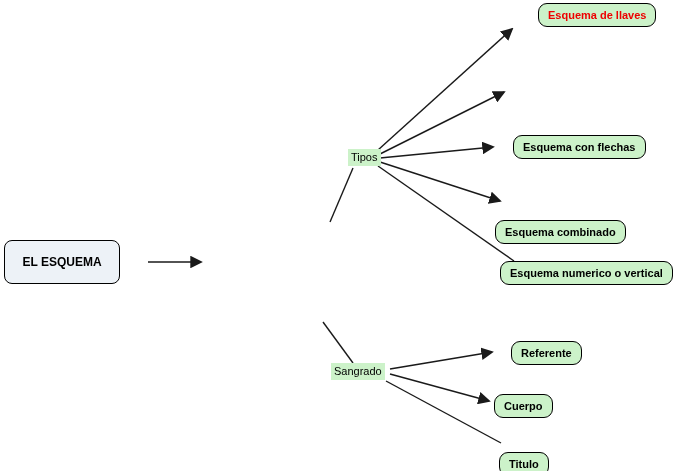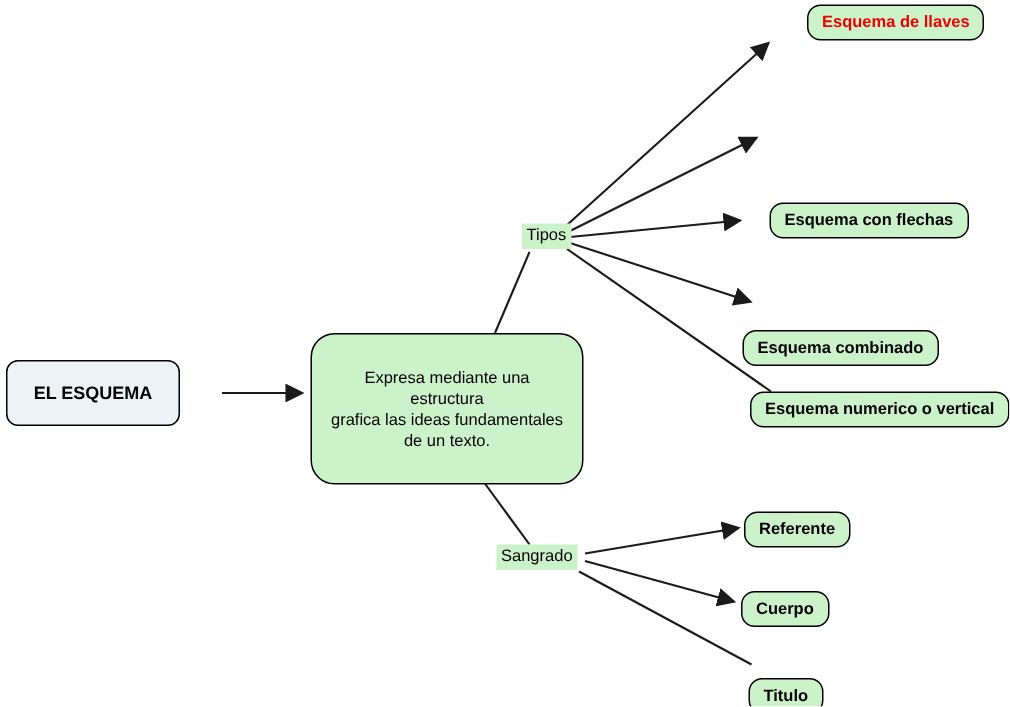--- a/index.html
+++ b/index.html
@@ -50,38 +50,33 @@
     <line x1="380" y1="158" x2="493" y2="147" stroke="#1a1a1a" stroke-width="1.4" marker-end="url(#arrow)"></line>
     <line x1="380" y1="162" x2="500" y2="201" stroke="#1a1a1a" stroke-width="1.4" marker-end="url(#arrow)"></line>
     <line x1="378" y1="166" x2="514" y2="261" stroke="#1a1a1a" stroke-width="1.4"></line>
     <line x1="390" y1="369" x2="492" y2="352" stroke="#1a1a1a" stroke-width="1.4" marker-end="url(#arrow)"></line>
     <line x1="390" y1="374" x2="489" y2="401" stroke="#1a1a1a" stroke-width="1.4" marker-end="url(#arrow)"></line>
     <line x1="386" y1="381" x2="501" y2="443" stroke="#1a1a1a" stroke-width="1.4"></line>
   </svg>
 
   <div class="node node-root" style="left:4px;top:240px;">EL ESQUEMA</div>
 
-  <div class="node node-def" style="left:207px;top:222px;">
-    <span>Expresa mediante una estructura</span>
-    <span>grafica las ideas fundamentales</span>
-    <span>de un texto.</span>
-  </div>
 
   <div class="label" style="left:348px;top:149px;">Tipos</div>
 
   <div class="label" style="left:331px;top:363px;">Sangrado</div>
 
   <div class="node red-text" style="left:509px;top:3px;margin-left:29px;">Esquema de llaves</div>
 
 
   <div class="node" style="left:513px;top:135px;">Esquema con flechas</div>
 
   <div class="node" style="left:495px;top:200px;margin-top:20px;">Esquema combinado</div>
 
   <div class="node" style="left:500px;top:261px;">Esquema numerico o vertical</div>
 
-  <div class="node" style="left:496px;top:341px;text-align:right;">Referente</div>
+  <div class="node" style="left:511px;top:341px;text-align:right;">Referente</div>
 
   <div class="node" style="left:494px;top:394px;">Cuerpo</div>
 
   <div class="node" style="left:499px;top:452px;">Titulo</div>
 
 </div>
 
 </body></html>

